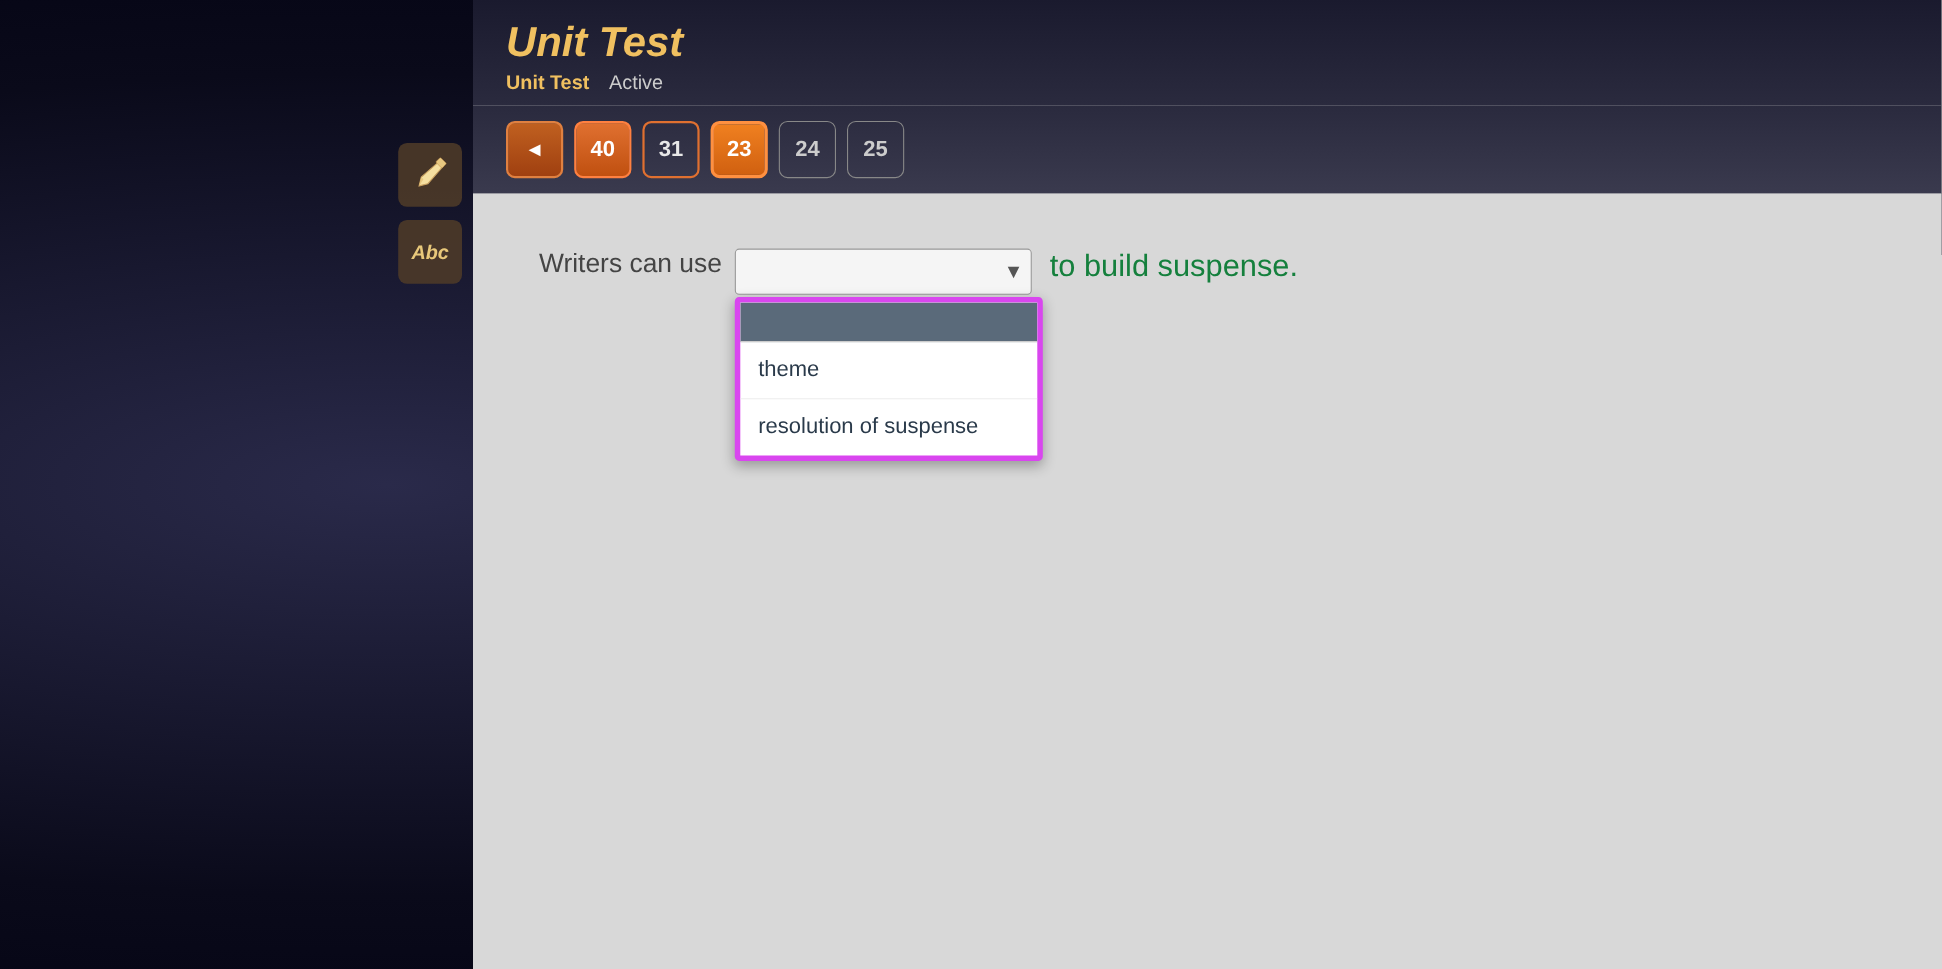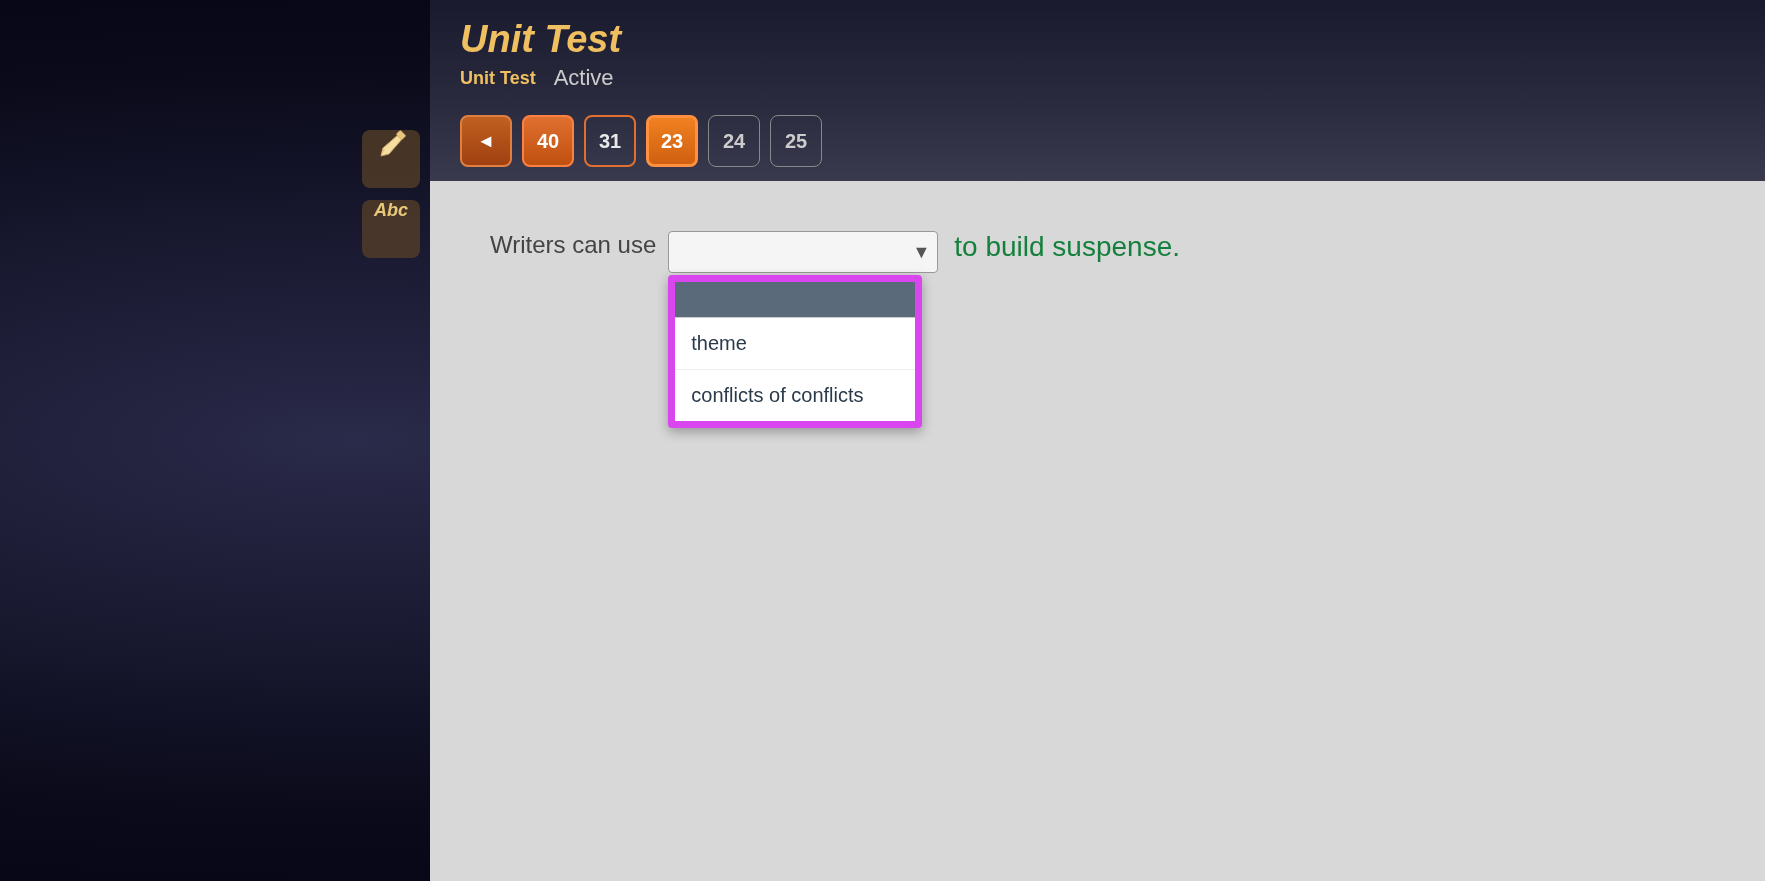--- a/index.html
+++ b/index.html
@@ -26,20 +26,21 @@
       gap: 12px;
       padding-right: 10px;
     }
 
     .sidebar-icon {
       width: 58px;
       height: 58px;
       border-radius: 8px;
       background: rgba(80, 60, 40, 0.85);
       display: flex;
+      align-items: center;
       justify-content: center;
       cursor: pointer;
     }
 
     .pencil-icon-svg {
       width: 32px;
       height: 32px;
     }
 
     .abc-icon {
@@ -78,21 +79,21 @@
       margin-top: 4px;
     }
 
     .breadcrumb-unit {
       font-size: 18px;
       font-weight: bold;
       color: #f0c060;
     }
 
     .breadcrumb-active {
-      font-size: 22px;
+      font-size: 18px;
       color: #cccccc;
     }
 
     
     .nav-bar {
       padding: 14px 30px;
       background: linear-gradient(180deg, #2a2a3e 0%, #3a3a4e 100%);
       display: flex;
       align-items: center;
       gap: 10px;
@@ -193,23 +194,23 @@
       pointer-events: none;
       font-size: 18px;
       color: #555;
     }
 
     
     .dropdown-list {
       position: absolute;
       top: calc(100% + 2px);
       left: 0;
-      width: 254px;
+      width: 280px;
       background: white;
-      border: 7px solid #d946ef;
+      border: 5px solid #d946ef;
       border-radius: 4px;
       box-shadow: 0 4px 12px rgba(0,0,0,0.3);
       z-index: 100;
       overflow: hidden;
     }
 
     .dropdown-list-header {
       height: 36px;
       background: #5a6a7a;
       border-bottom: 1px solid #ccc;
@@ -280,20 +281,20 @@
           <option value="falling_action">falling action</option>
           <option value="resolution_of_conflicts">resolution of conflicts</option>
           <option value="sequence_of_events">sequence of events</option>
         </select>
         <span class="dropdown-arrow">▼</span>
 
         
         <div class="dropdown-list">
           <div class="dropdown-list-header"></div>
           <div class="dropdown-list-item">theme</div>
-          <div class="dropdown-list-item">conflicts of conflicts</div>
+          <div class="dropdown-list-item">resolution of suspense</div>
         </div>
       </div>
 
       <span class="after-text">to build suspense.</span>
     </div>
   </div>
 </div>
 
 </body></html>

